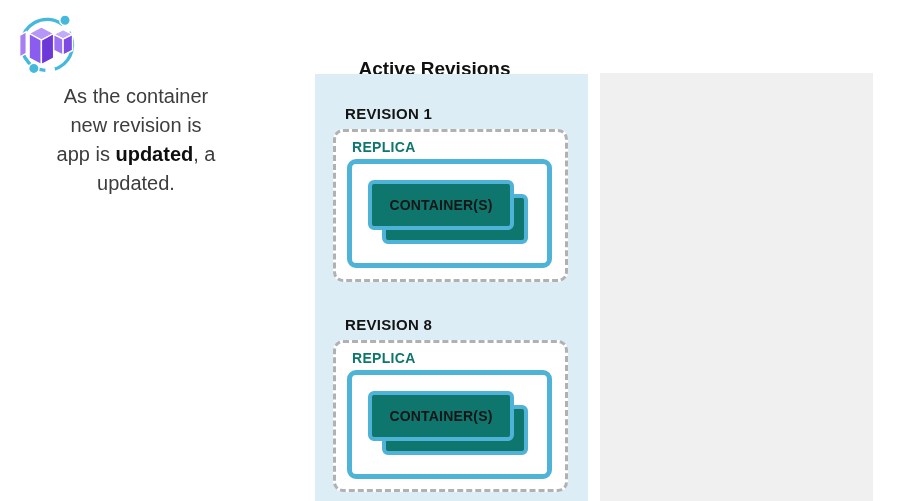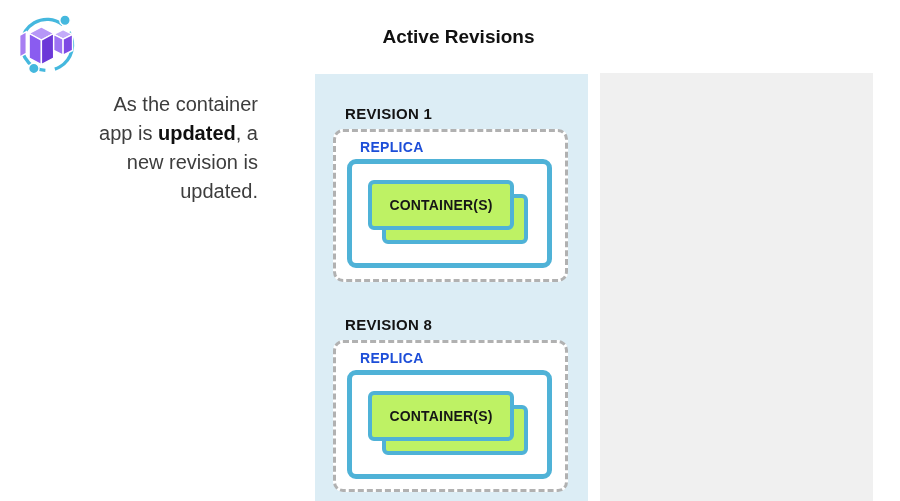--- a/index.html
+++ b/index.html
@@ -7,33 +7,33 @@
     position:relative;
     width:900px;height:501px;
     background:#ffffff;
     font-family:"Liberation Sans","DejaVu Sans",sans-serif;
     overflow:hidden;
   }
   
   .logo{position:absolute;left:14px;top:10px;width:68px;height:64px;}
   
   .caption{
-    position:absolute;left:14px;top:90px;width:244px;
-    text-align:right;
+    position:absolute;left:14px;top:82px;width:244px;
+    text-align:center;
     font-size:20px;line-height:29px;
     color:#3d3d3d;font-weight:400;
   }
   .caption b{color:#0f0f0f;font-weight:700;}
   
   .col-header{
     position:absolute;top:26px;width:273px;
     text-align:center;
     font-size:19px;font-weight:700;color:#111111;
   }
-  .col-header.active{left:322px;}
+  .col-header.active{left:298px;margin-top:32px;}
   .col-header.inactive{left:600px;}
   
   .panel{position:absolute;margin-top:20px;}
   .panel.active{left:315px;top:54px;width:273px;height:439px;background:#dcedf5;}
   .panel.inactive{left:600px;top:53px;width:273px;height:440px;background:#f0f0f0;}
   
   .rev-label{
     position:absolute;left:30px;
     font-size:15px;font-weight:700;color:#131313;letter-spacing:.3px;
   }
@@ -41,32 +41,32 @@
     position:absolute;left:18px;width:235px;
     background:#ffffff;
     border:3px dashed #b1b1b1;border-radius:10px;
     box-sizing:border-box;
   }
   .rev1 .rev-label{top:31px;}
   .rev1 .dashed-box{top:55px;height:153px;}
   .rev2 .rev-label{top:242px;}
   .rev2 .dashed-box{top:266px;height:152px;}
   .replica-label{
-    position:absolute;left:24px;top:7px;
-    font-size:14px;font-weight:700;color:#1d4ed8;letter-spacing:.3px;
+    position:absolute;left:16px;top:7px;
+    font-size:14px;font-weight:700;color:#0f766e;letter-spacing:.3px;
   }
   .replica-box{
     position:absolute;left:11px;top:27px;width:205px;height:109px;
     background:#ffffff;
     border:5px solid #4fb2d7;border-radius:9px;
     box-sizing:border-box;
   }
   .card{
     position:absolute;width:146px;height:50px;
-    background:#bef264;
+    background:#0f766e;
     border:4px solid #4fb2d7;border-radius:6px;
     box-sizing:border-box;
     display:flex;align-items:center;justify-content:center;
   }
   .card.back{left:30px;top:30px;}
   .card.front{left:16px;top:16px;}
   .card-label{
     font-size:14px;font-weight:700;color:#161616;letter-spacing:.2px;
     white-space:nowrap;
   }
@@ -89,22 +89,22 @@
       <polygon points="42,24 29,31 29,57 42,50" fill="#6c38d8" stroke="#ffffff" stroke-width="1.5"></polygon>
 
       <polygon points="42,25 52,20 62,25 52,30" fill="#c3abf9" stroke="#ffffff" stroke-width="1.5"></polygon>
       <polygon points="42,25 52,30 52,47 42,42" fill="#9d73f3" stroke="#ffffff" stroke-width="1.5"></polygon>
       <polygon points="62,25 52,30 52,47 62,42" fill="#7d4ae4" stroke="#ffffff" stroke-width="1.5"></polygon>
     </svg>
   </div>
 
   <div class="caption">
     <div>As the container</div>
+    <div>new revision is</div>
     <div><span>app is </span><b>updated</b><span>, a</span></div>
-    <div>new revision is</div>
     <div>updated.</div>
   </div>
 
   <div class="col-header active">Active Revisions</div>
 
   <div class="panel active">
 
     <div class="rev1">
       <div class="rev-label">REVISION 1</div>
       <div class="dashed-box">

